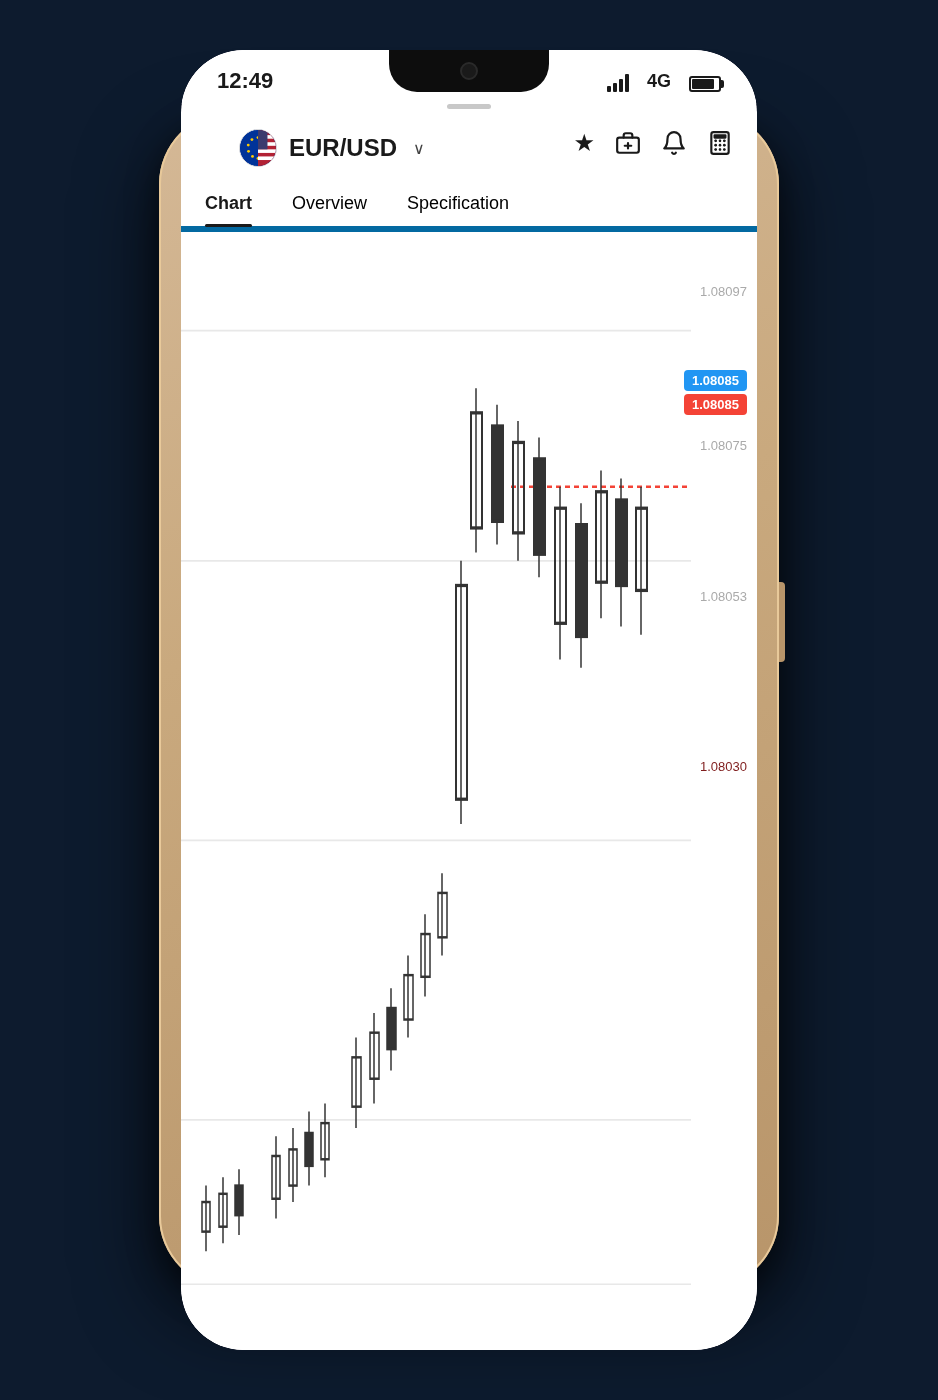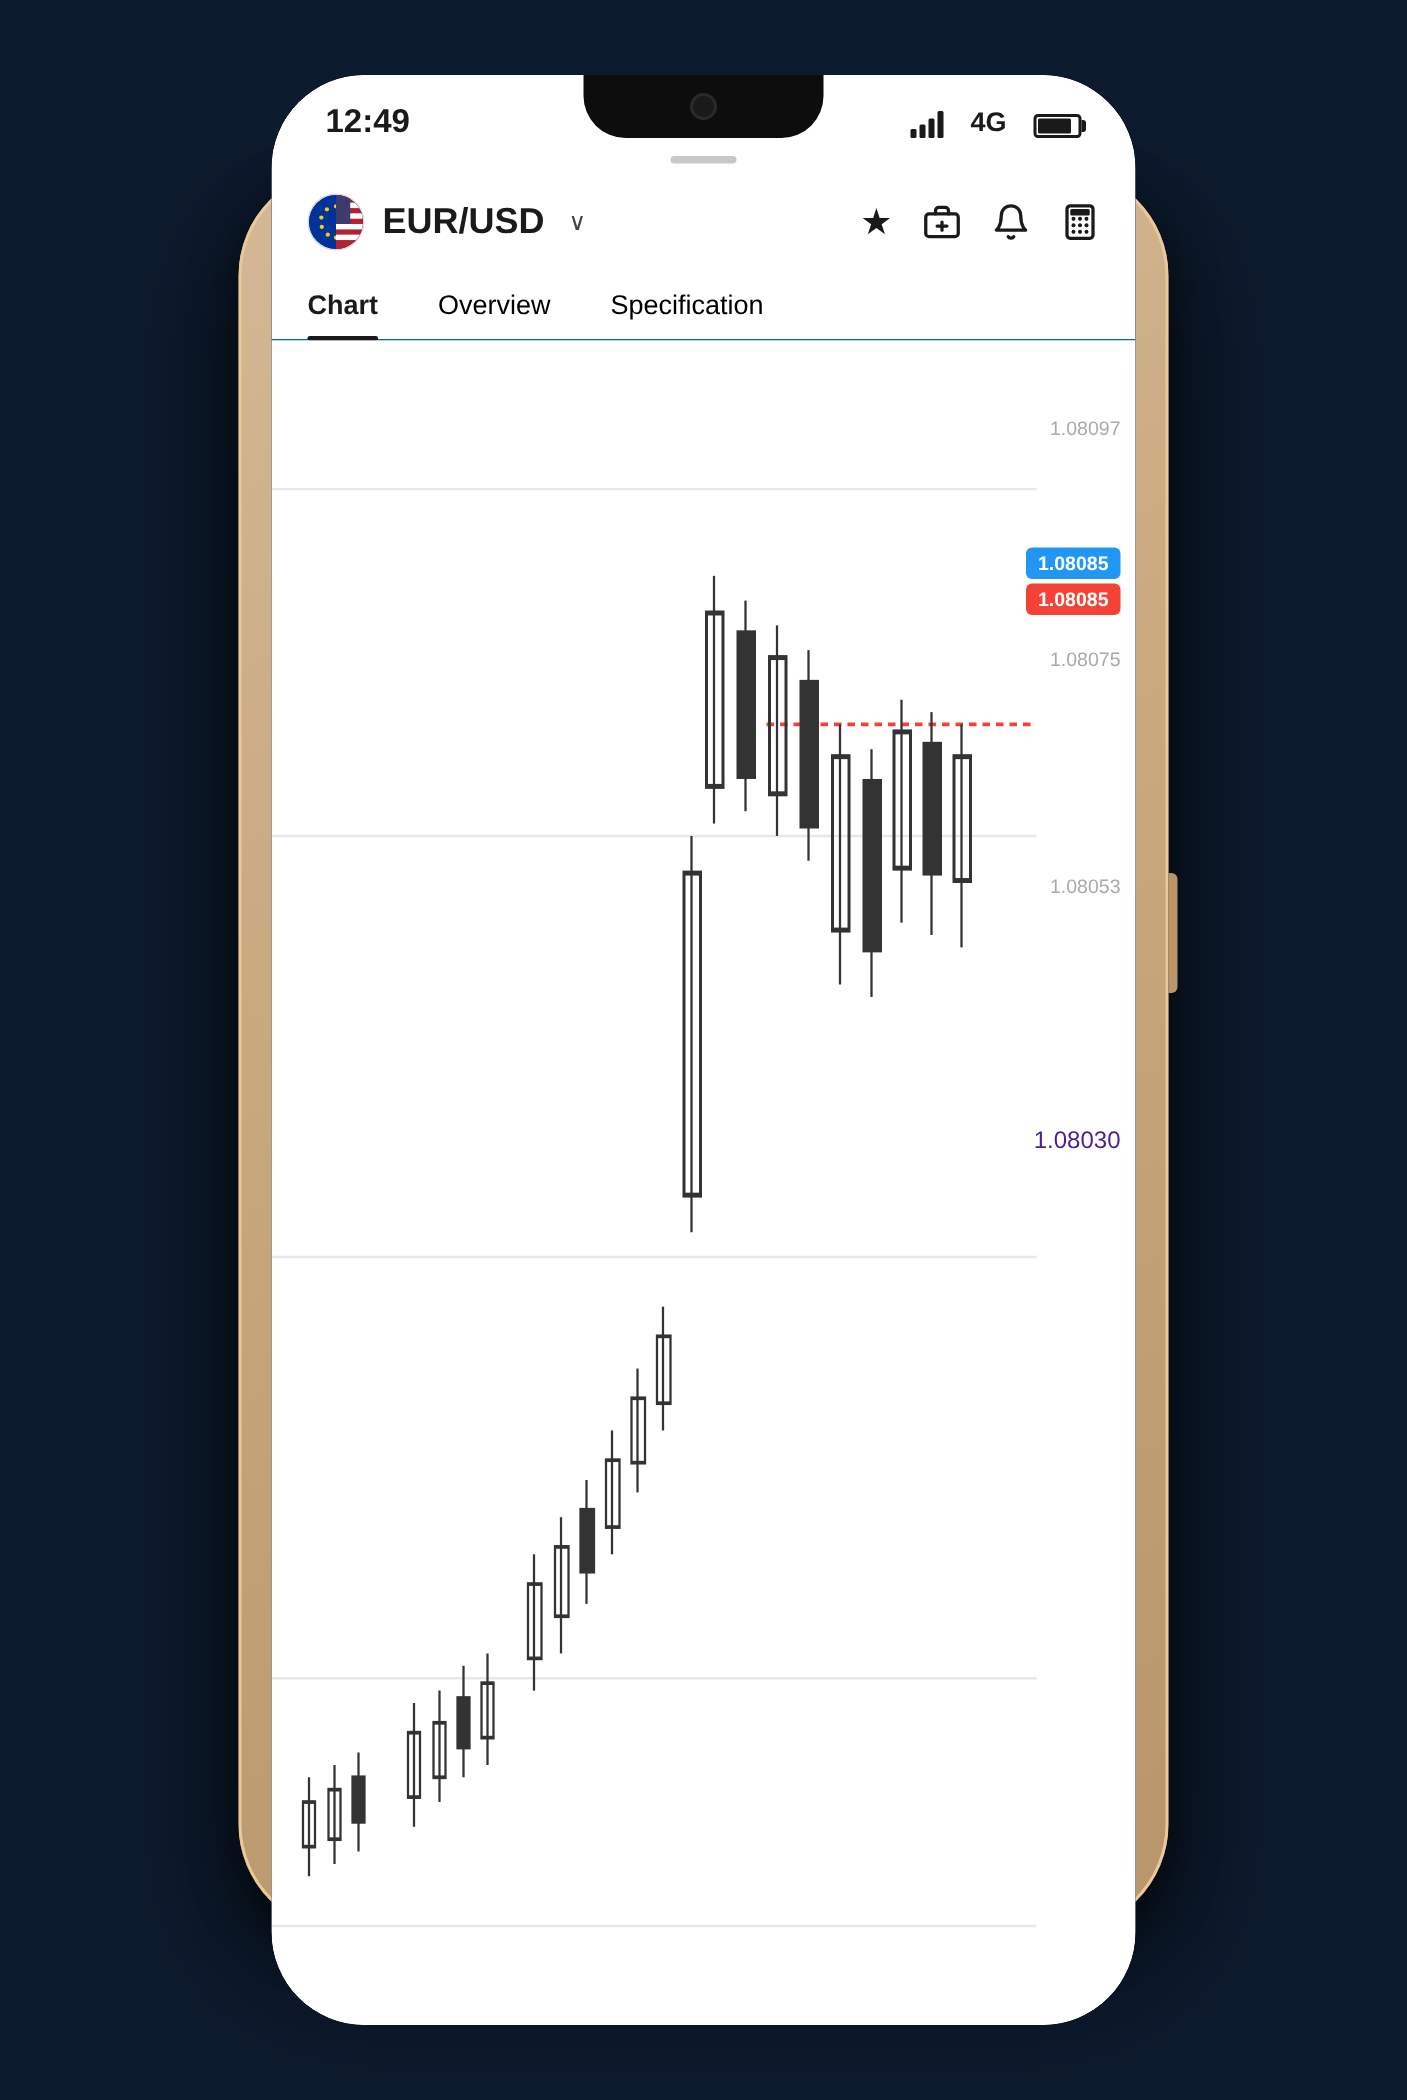--- a/index.html
+++ b/index.html
@@ -209,22 +209,23 @@
       height: 5px;
       background: #c8c8c8;
       border-radius: 3px;
       margin: 0 auto 10px;
     }
 
     
     .instrument-header {
       display: flex;
       justify-content: space-between;
-      align-items: center;
+      align-items: flex-start;
       padding: 10px 24px 14px;
+      margin-left: 34px;
     }
 
     .instrument-left {
       display: flex;
       align-items: center;
       gap: 12px;
     }
 
     .flag-icon {
       width: 38px;
@@ -262,21 +263,21 @@
 
     .star-filled {
       color: #1a1a1a;
       font-size: 24px;
     }
 
     
     .tabs {
       display: flex;
       padding: 0 24px;
-      border-bottom: 1px solid #0369a1;
+      border-bottom: 6px solid #0369a1;
       margin-bottom: 0;
     }
 
     .tab {
       padding: 12px 0;
       margin-right: 40px;
       font-size: 18px;
       color: #000000;
       cursor: pointer;
       position: relative;
@@ -532,21 +533,21 @@
         <div style="position:absolute; right:10px; top:50px;">
           <span style="font-size:13px; color:#aaa;">1.08097</span>
         </div>
         <div style="position:absolute; right:10px; top:204px;">
           <span style="font-size:13px; color:#aaa;">1.08075</span>
         </div>
         <div style="position:absolute; right:10px; top:355px;">
           <span style="font-size:13px; color:#aaa;text-align:center;">1.08053</span>
         </div>
         <div style="position:absolute; right:10px; top:525px;">
-          <span style="font-size:16px; color:#4c1d95;">1.08030</span>
+          <span style="font-size:13px; color:#7f1d1d;">1.08030</span>
         </div>
 
         <div style="position:absolute; right:10px; top:138px; background:#2196f3; color:white; font-size:13px; font-weight:600; padding:3px 8px; border-radius:4px;">
           <span>1.08085</span>
         </div>
         <div style="position:absolute; right:10px; top:162px; background:#f44336; color:white; font-size:13px; font-weight:600; padding:3px 8px; border-radius:4px;">
           <span>1.08085</span>
         </div>
 
       </div>

